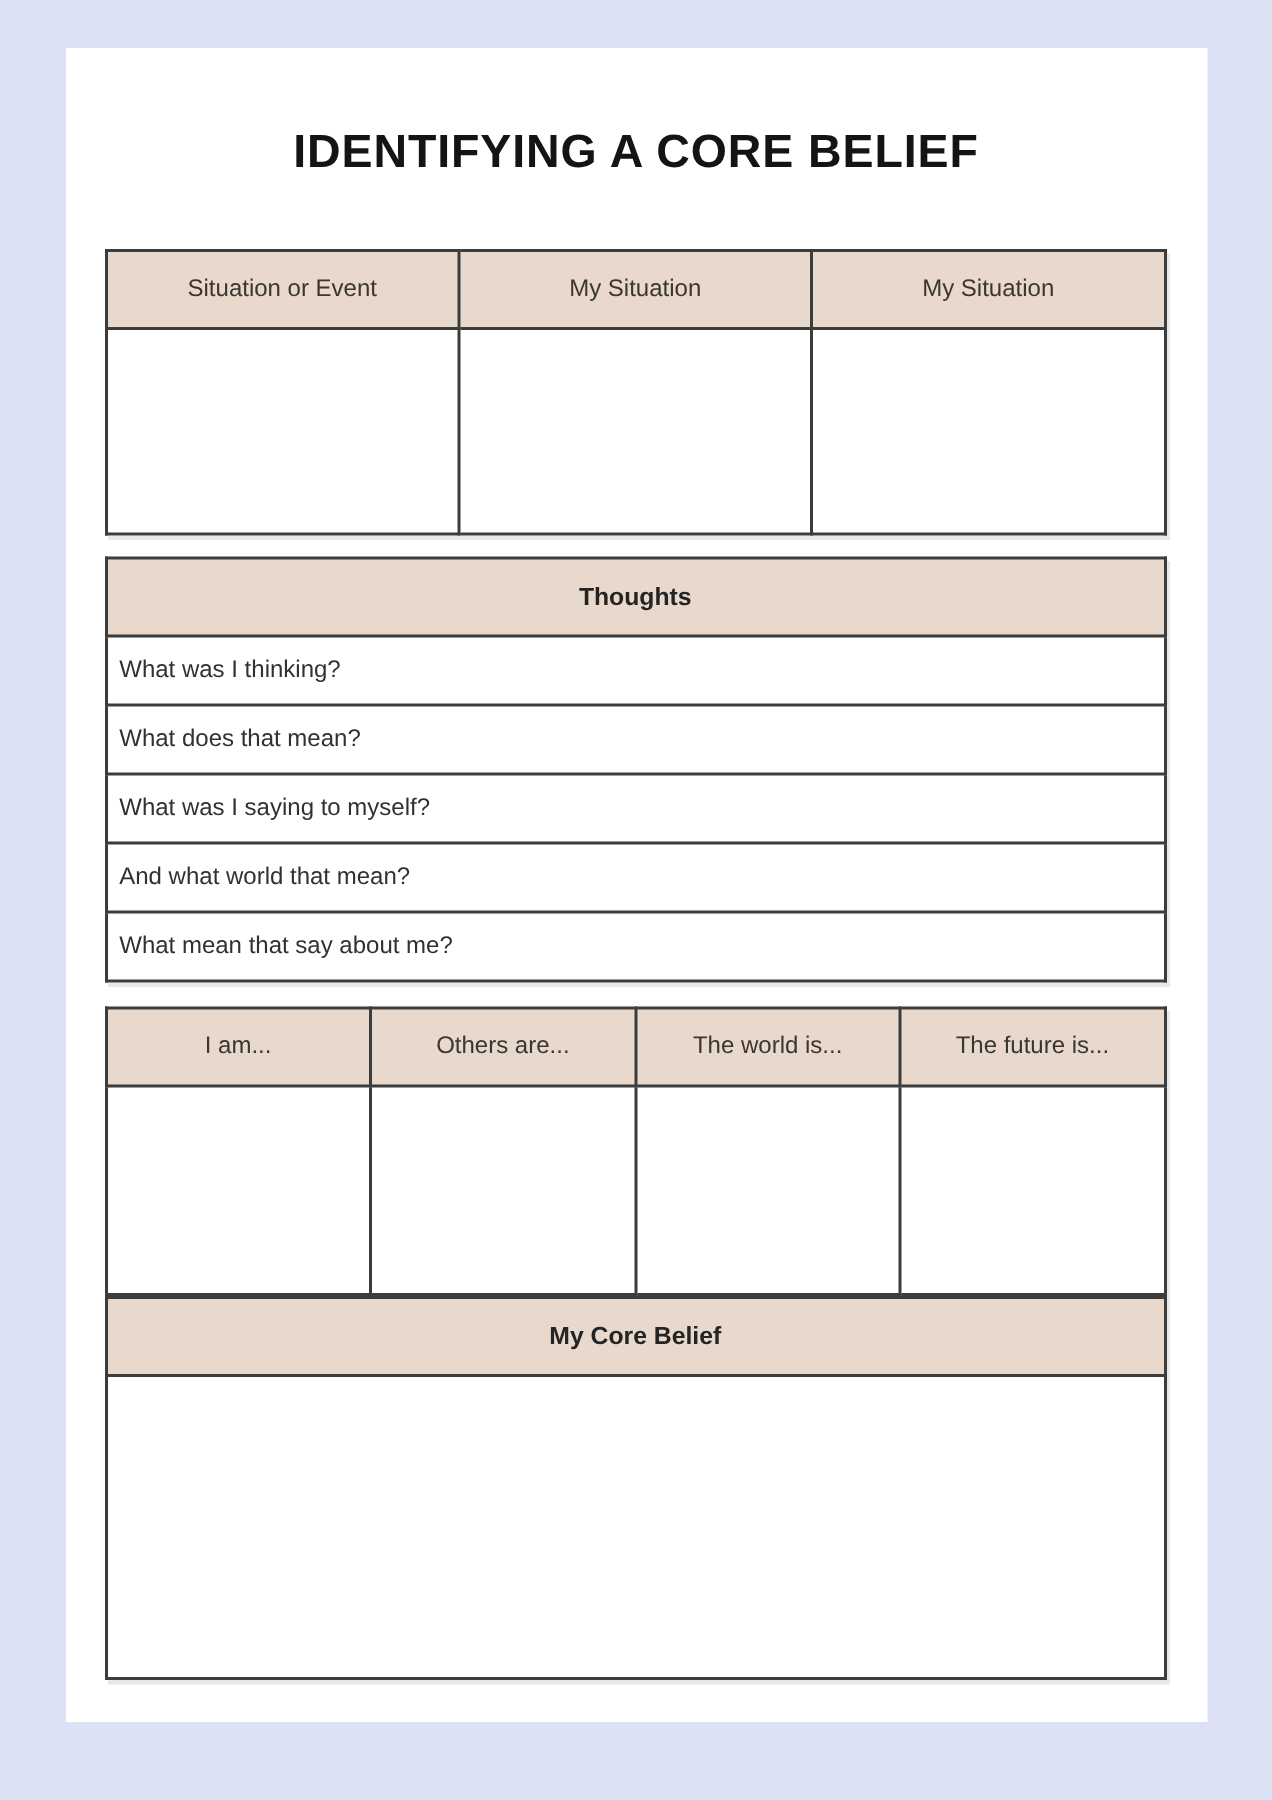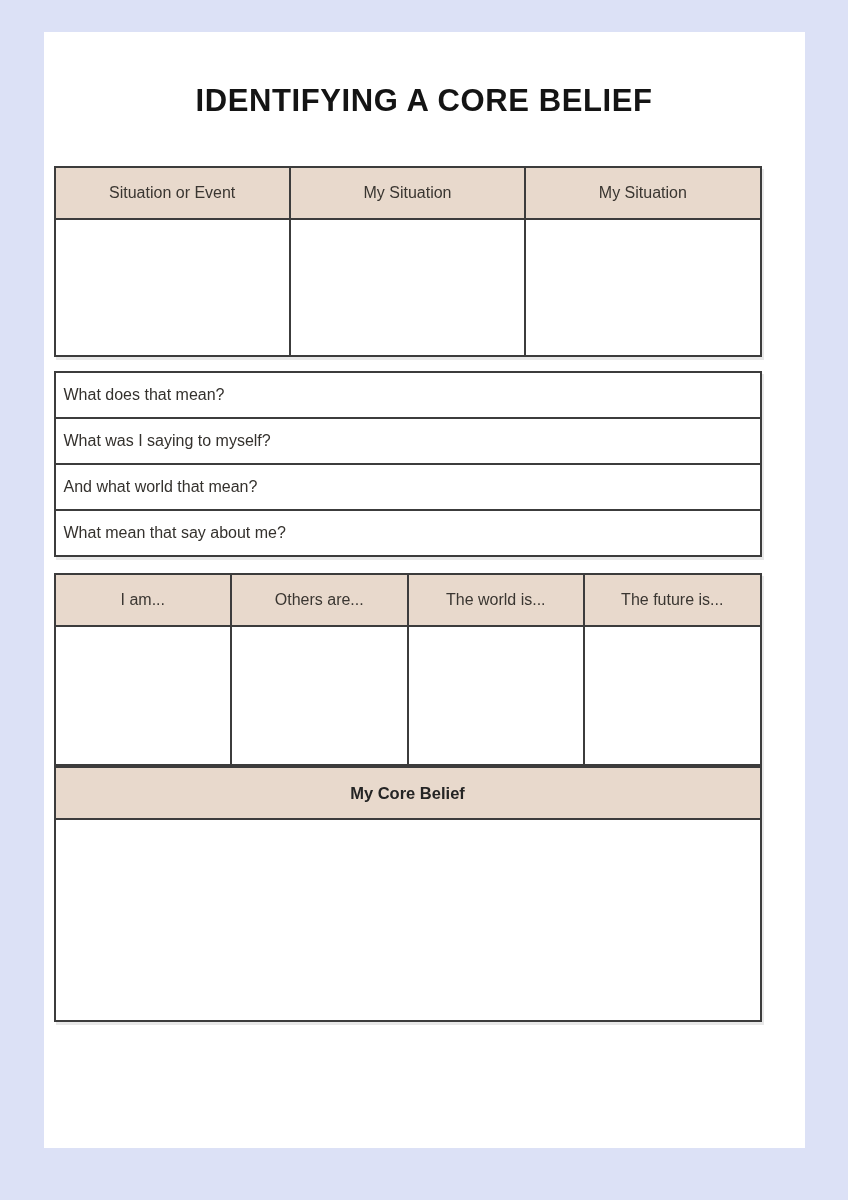--- a/index.html
+++ b/index.html
@@ -18,21 +18,21 @@
     background:var(--bg);
     font-family:"Liberation Sans","DejaVu Sans",sans-serif;
     overflow:hidden;
   }
   .page{
     width:761px;height:1116px;
     margin:32px auto 0;
     background:var(--page);
   }
   .content{
-    padding:0 10px;
+    padding:0 26px;
   }
   .worksheet-title{
     padding-top:52px;
     text-align:center;
     font-size:31px;
     line-height:33px;
     font-weight:800;
     letter-spacing:.6px;
     color:var(--title-ink);
   }
@@ -93,20 +93,26 @@
       <tr>
         <td></td>
         <td></td>
         <td></td>
       </tr>
     </tbody>
       </table>
 
     <table class="tbl-thoughts">
       <tbody>
+          <tr>
+        <th class="bold">Thoughts</th>
+      </tr>
+      <tr>
+        <td>What was I thinking?</td>
+      </tr>
       <tr>
         <td>What does that mean?</td>
       </tr>
       <tr>
         <td>What was I saying to myself?</td>
       </tr>
       <tr>
         <td>And what world that mean?</td>
       </tr>
       <tr>

